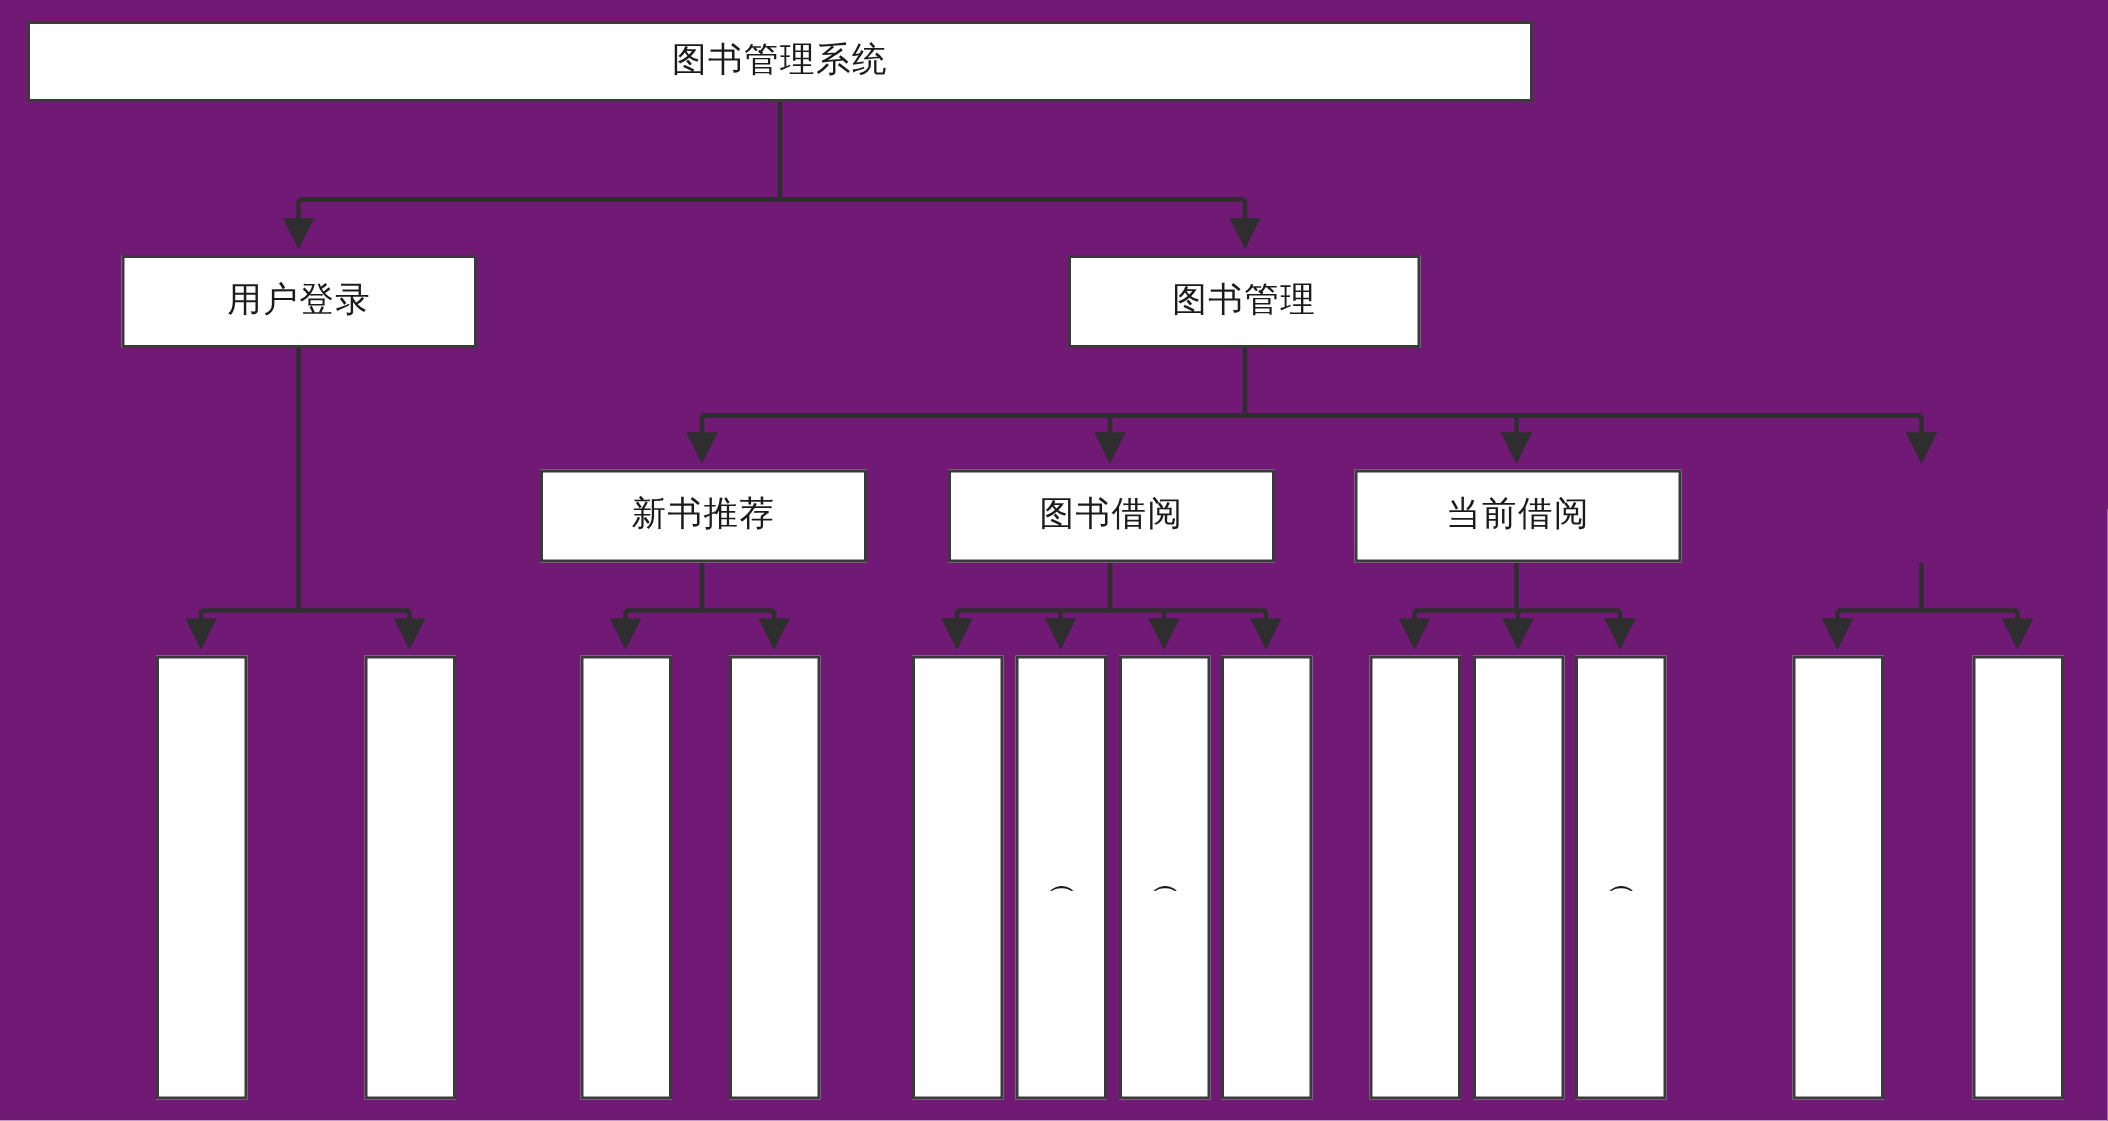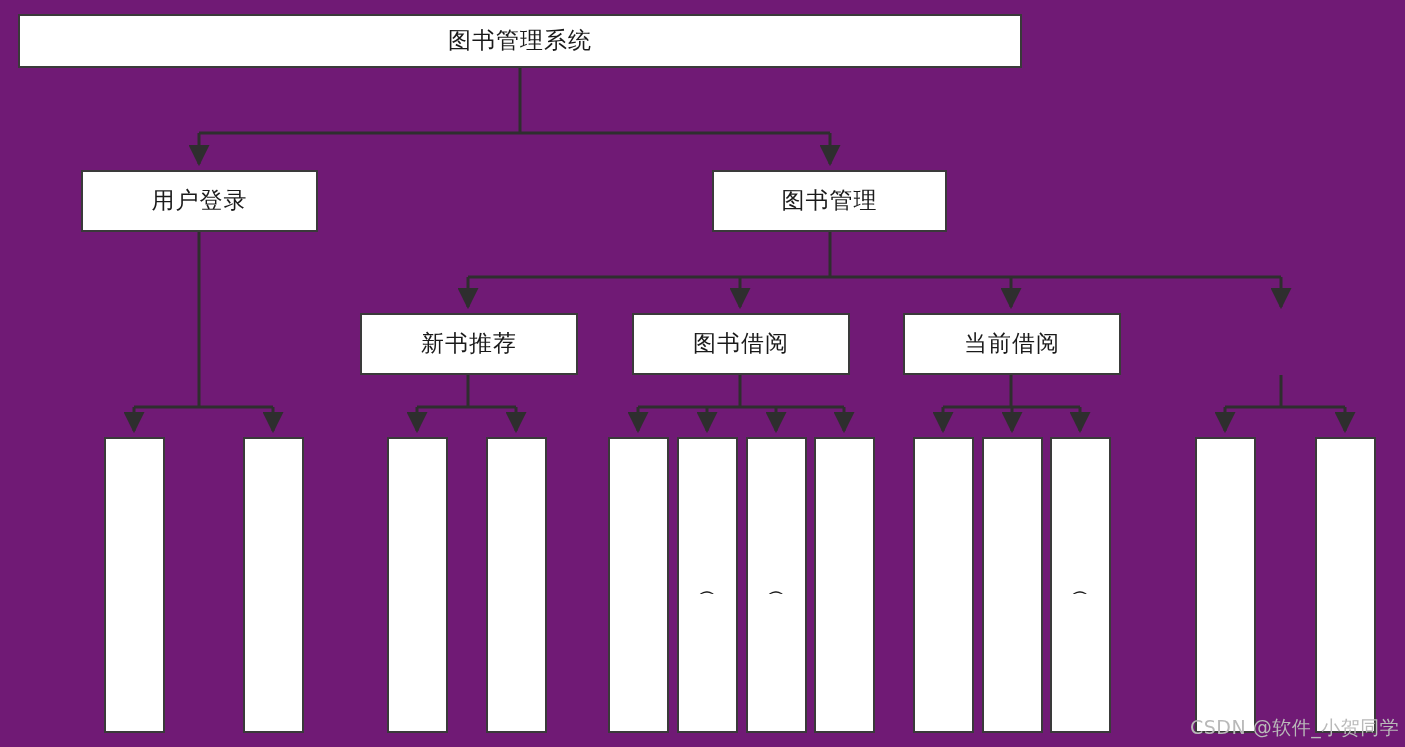--- a/index.html
+++ b/index.html
@@ -182,15 +182,14 @@
   <div class="node v" style="left:1050px; top:437px; width:61px; height:296px;">
     <span class="label">确认归还（管理员）</span>
   </div>
   <div class="node v" style="left:1195px; top:437px; width:61px; height:296px;">
     <span class="label">新增借阅记录</span>
   </div>
   <div class="node v" style="left:1315px; top:437px; width:61px; height:296px;">
     <span class="label">查询借阅记录</span>
   </div>
 
-  <div id="watermark">CSDN @软件_小贺同学</div>
 
 </div>
 
 </body></html>

